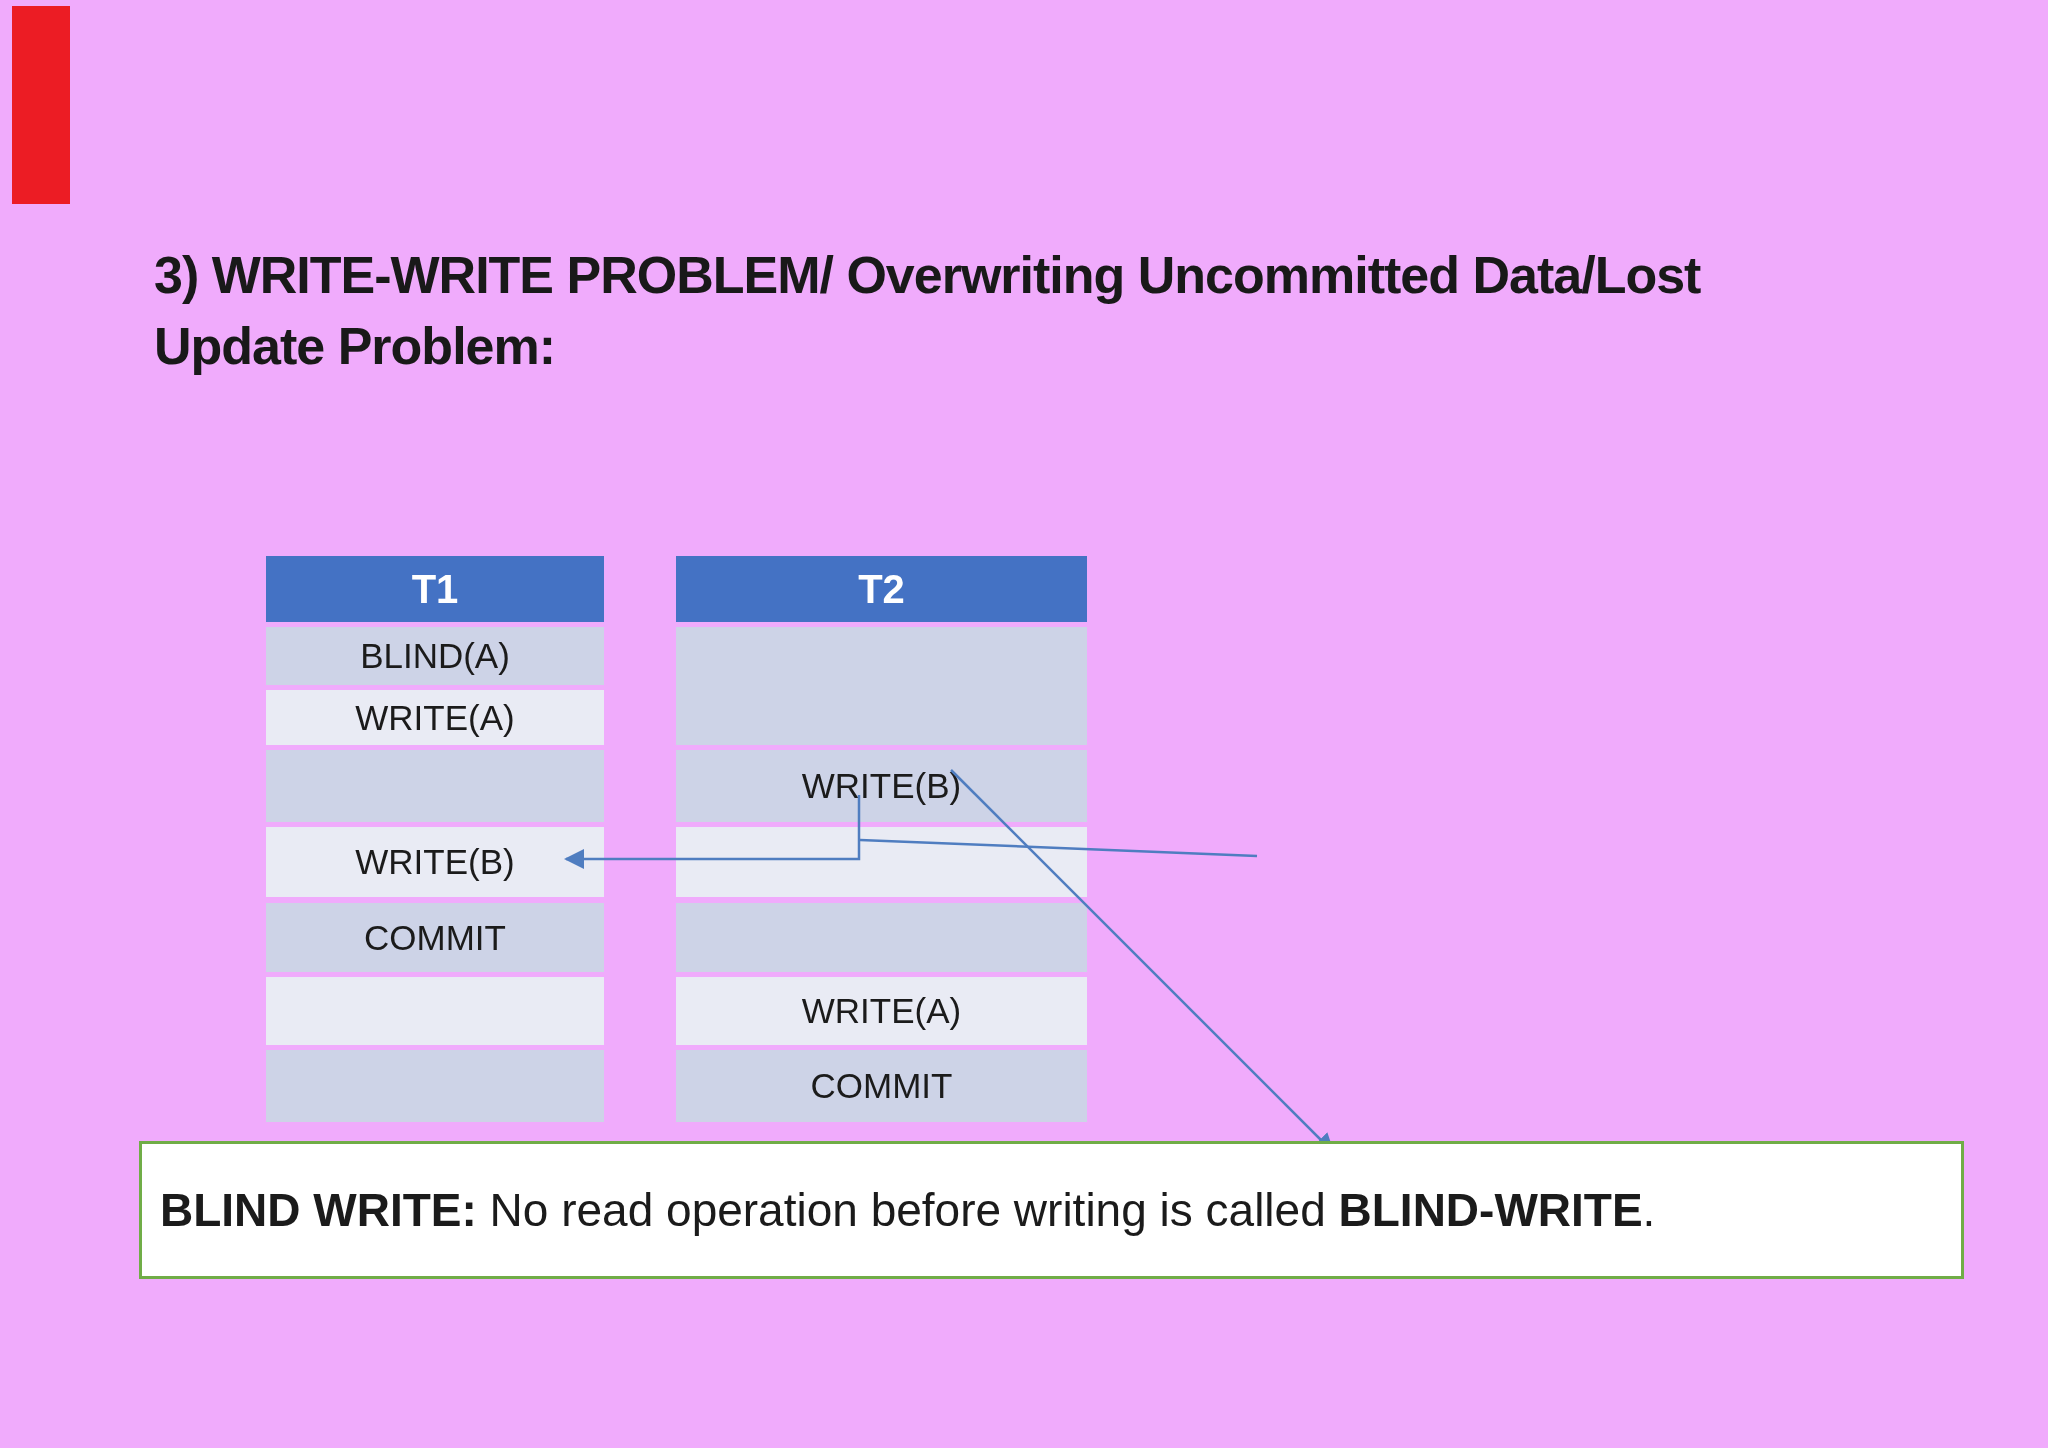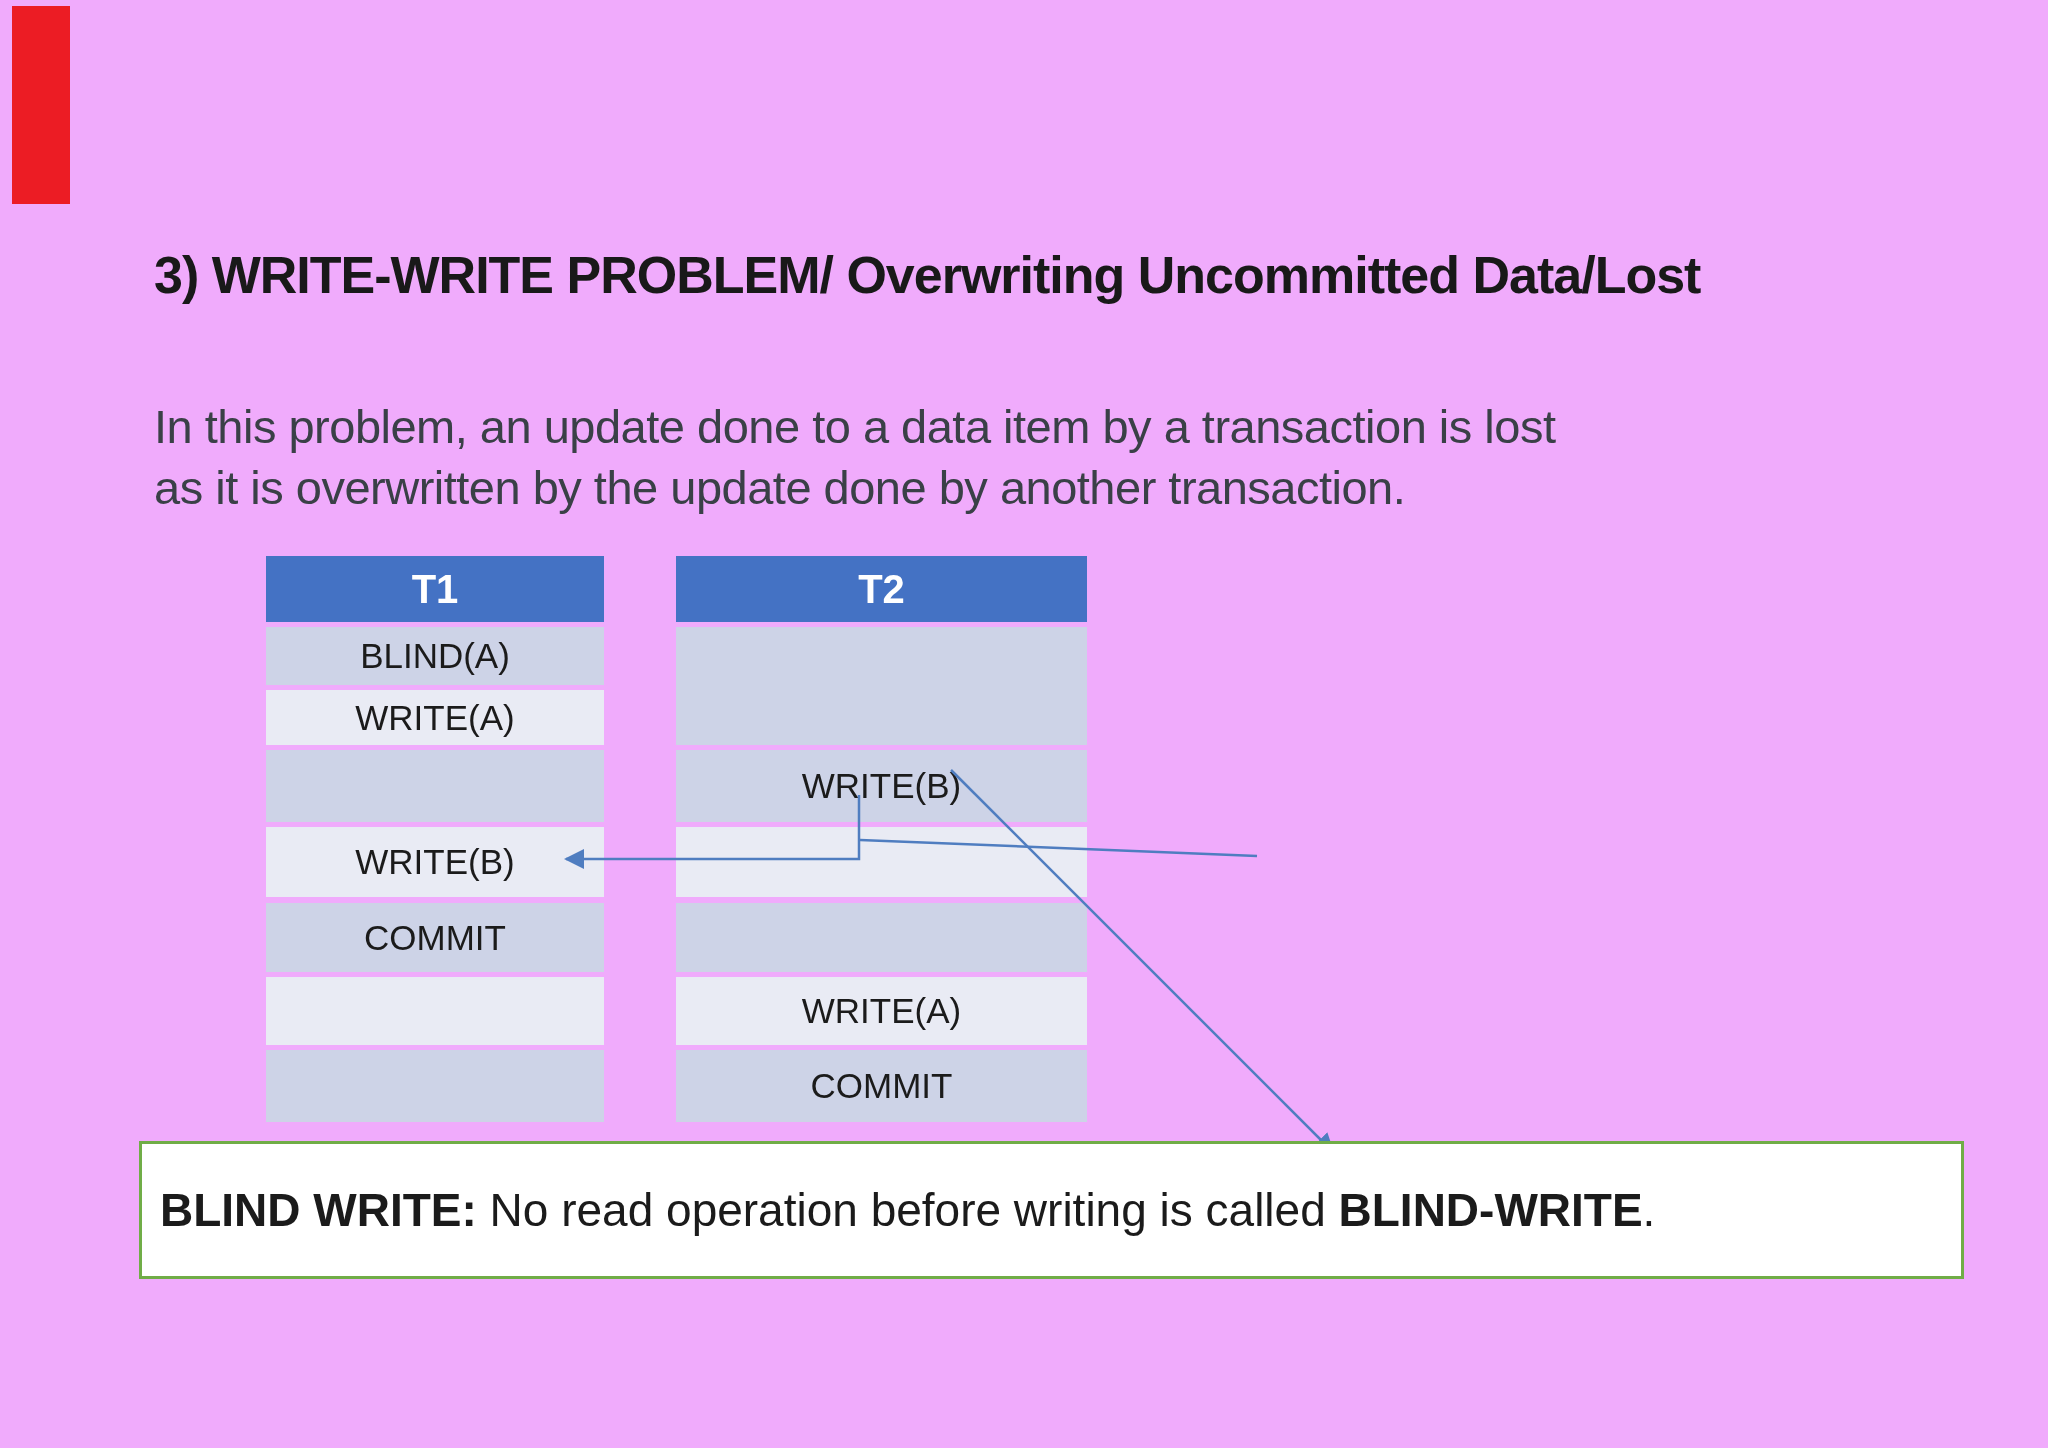--- a/index.html
+++ b/index.html
@@ -58,26 +58,23 @@
 </style>
 </head>
 <body>
 
 <div class="page">
 
   <div class="red-bar"></div>
 
   <h1 class="title">
     <span>3) WRITE-WRITE PROBLEM/ Overwriting Uncommitted Data/Lost</span>
+    <span>Update Problem:</span>
   </h1>
 
-  <p class="intro">
-    <span>In this problem, an update done to a data item by a transaction is lost</span>
-    <span>as it is overwritten by the update done by another transaction.</span>
-  </p>
 
   <div class="cell header c1">T1</div>
   <div class="cell header c2">T2</div>
 
   <div class="cell dark c1 r1">BLIND(A)</div>
   <div class="cell dark c2 merged"></div>
 
   <div class="cell light c1 r2">WRITE(A)</div>
 
   <div class="cell dark c1 r3"></div>

